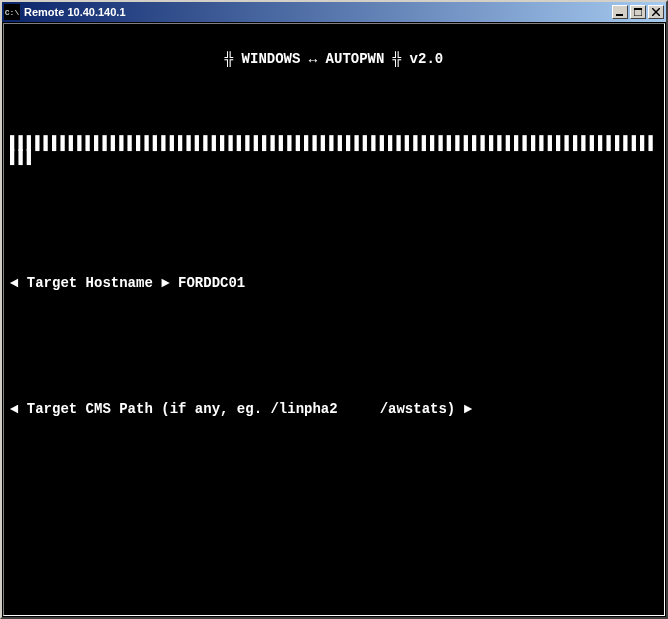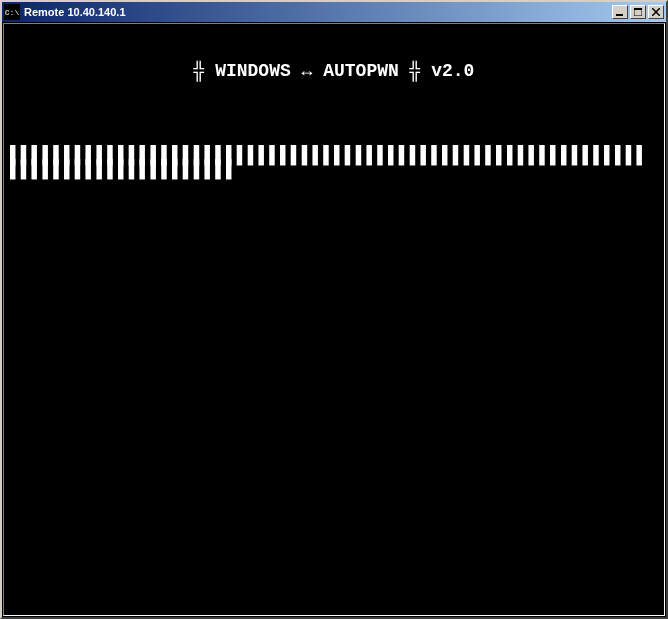--- a/index.html
+++ b/index.html
@@ -68,23 +68,23 @@
     align-items: center;
     justify-content: center;
     color: #000;
   }
   .tb-btn svg { display: block; }
   .terminal {
     flex: 1;
     background: #000;
     color: #c0c0c0;
     font-family: "Courier New", monospace;
-    font-size: 18px;
+    font-size: 14px;
     line-height: 14px;
-    padding: 12px 6px;
+    padding: 0 6px;
     overflow: hidden;
     white-space: pre-wrap;
     word-break: break-all;
     border: 1px solid #808080;
     border-right-color: #fff;
     border-bottom-color: #fff;
     margin: 1px;
   }
   .line { white-space: pre-wrap; }
   .center { text-align: center; display: block; }
@@ -118,22 +118,24 @@
       </div>
     </div>
   </div>
 
   <div class="terminal">
     <div class="line center bright">╬ WINDOWS ↔ AUTOPWN ╬ v2.0</div>
     <div class="blank"></div>
     <div class="line bright">▌▌▌▌▌▌▌▌▌▌▌▌▌▌▌▌▌▌▌▌▌▌▌▌▌▌▌▌▌▌▌▌▌▌▌▌▌▌▌▌▌▌▌▌▌▌▌▌▌▌▌▌▌▌▌▌▌▌▌▌▌▌▌▌▌▌▌▌▌▌▌▌▌▌▌▌▌▌▌▌</div>
     <div class="blank"></div>
     <div class="blank"></div>
+    <div class="line bright">◄ Target Hostname ► FORDDC01</div>
     <div class="blank"></div>
     <div class="blank"></div>
+    <div class="line bright">◄ Target CMS Path (if any, eg. /linpha2     /awstats) ►</div>
     <div class="blank"></div>
     <div class="blank"></div>
     
     
     
     
     
     
     
     

